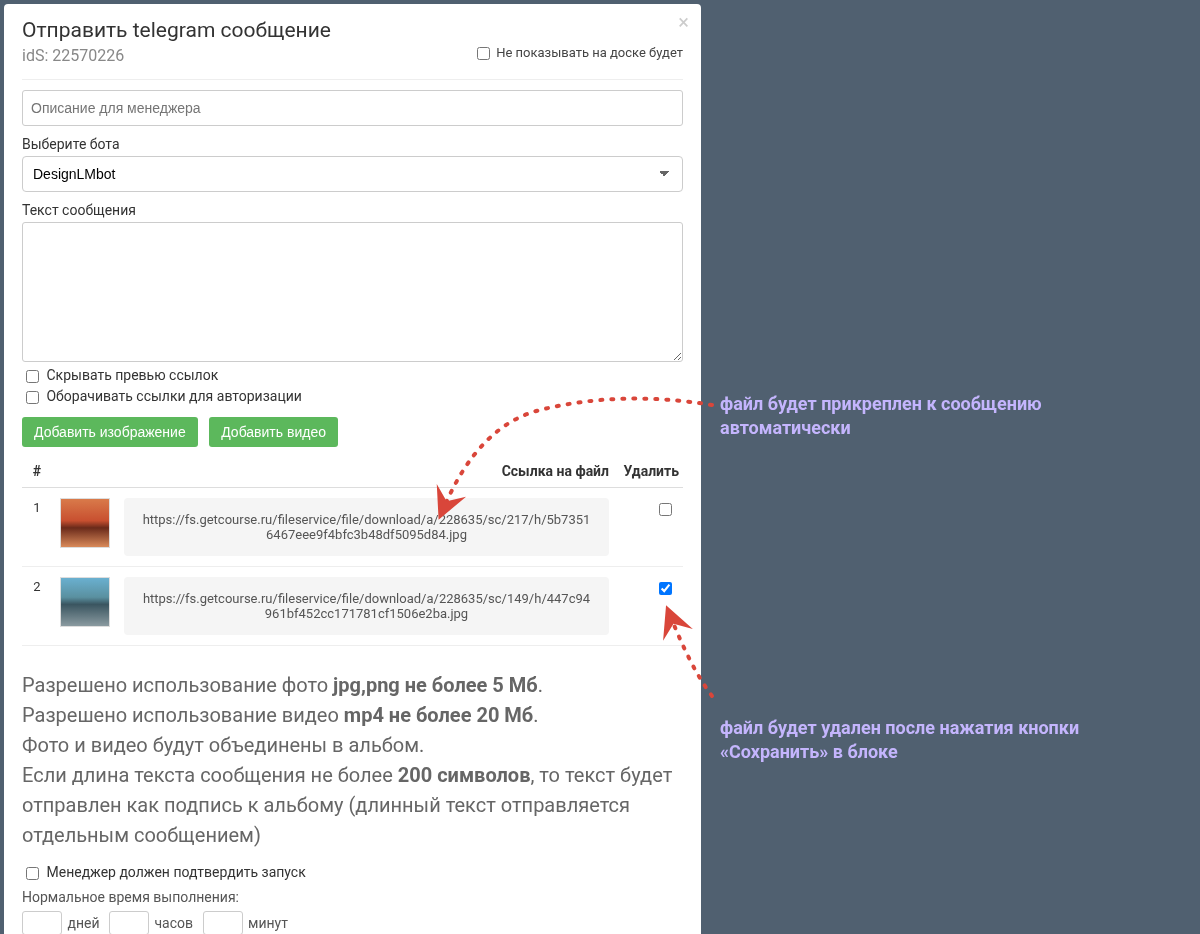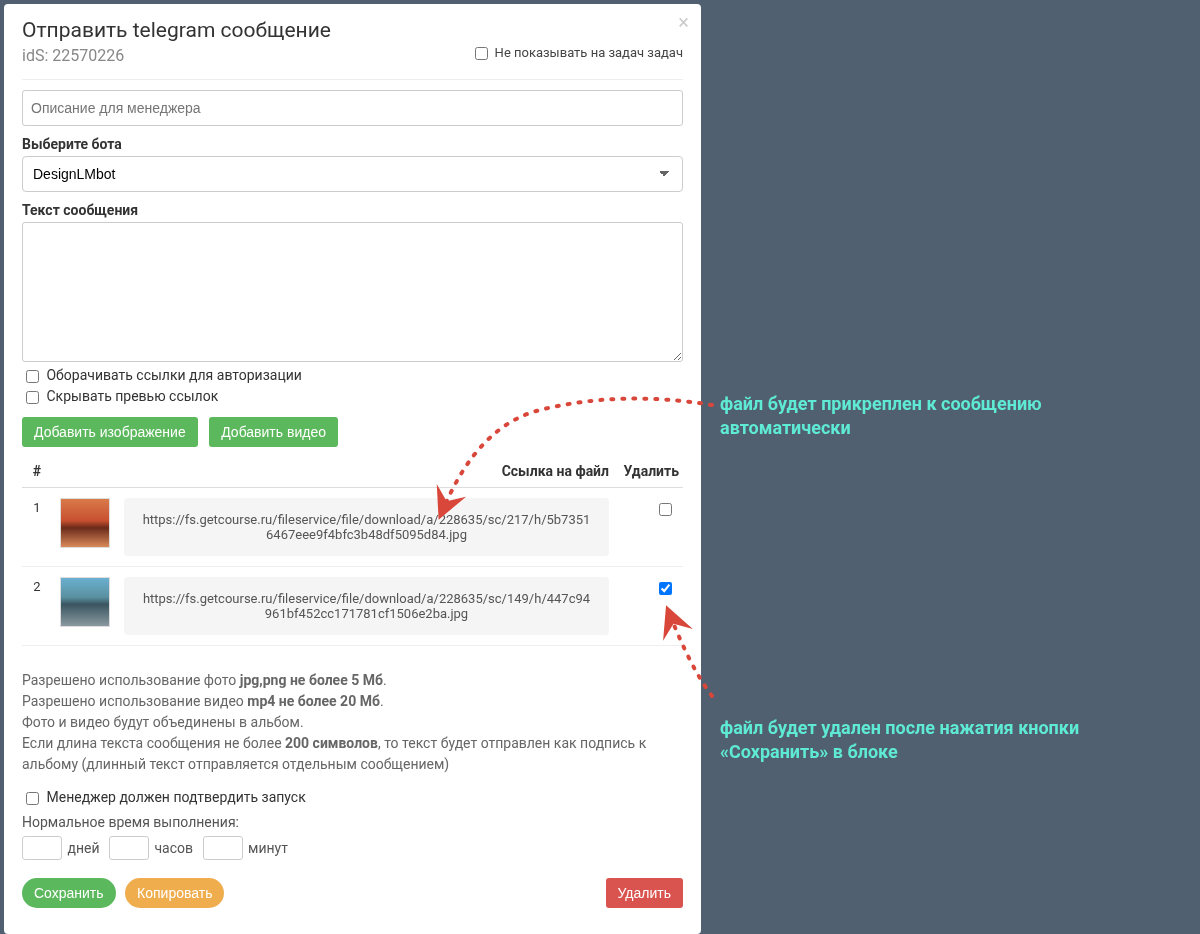--- a/index.html
+++ b/index.html
@@ -61,21 +61,21 @@
   .input-full {
     width: 100%;
     border: 1px solid #ccc;
     border-radius: 3px;
     padding: 17px 8px;
     font-size: 14px;
     color: #333;
     height: 26px;
   }
   .label-bold {
-    font-weight: bold;
+    font-weight: normal;
     font-size: 14px;
     margin: 10px 0 4px 0;
   }
   .select-full {
     width: 100%;
     border: 1px solid #ccc;
     border-radius: 4px;
     padding: 6px 10px;
     font-size: 14px;
     background: #fff;
@@ -152,21 +152,21 @@
     background: #f5f5f5;
     border-radius: 4px;
     padding: 14px 16px;
     font-size: 13px;
     color: #555;
     text-align: center;
     word-break: break-all;
     margin-left: 6px;
   }
   .help-block {
-    font-size: 14px;
+    font-size: 20px;
     color: #666;
     margin-top: 24px;
     line-height: 1.5;
   }
   .help-block b { font-weight: bold; }
   .exec-time { margin-top: 6px; color:#555; font-size:14px; }
   .exec-inputs { margin-top: 6px; font-size:14px; color:#555; }
   .exec-inputs input {
     width: 40px;
     border: 1px solid #ccc;
@@ -178,21 +178,21 @@
   .footer-btns {
     margin-top: 18px;
     display: flex;
     justify-content: space-between;
   }
   .footer-btns .left .btn { margin-right: 6px; border-radius: 15px; }
 
   
   .annotation {
     position: absolute;
-    color: #5eead4;
+    color: #c4b5fd;
     font-size: 18px;
     font-weight: bold;
     line-height: 1.35;
     width: 420px;
   }
   .annotation.a1 { top: 392px; left: 720px; }
   .annotation.a2 { top: 716px; left: 720px; }
 
   
   .arrow-svg {
@@ -203,44 +203,44 @@
 </style>
 </head>
 <body>
 
 <div class="modal">
   <span class="modal-close">×</span>
   <h2 class="modal-title">Отправить telegram сообщение</h2>
   <div class="modal-subtitle">idS: 22570226</div>
   <label class="hide-row">
     <input type="checkbox" style="">
-    <span>Не показывать на задач задач</span>
+    <span>Не показывать на доске будет</span>
   </label>
   <hr>
 
   <input class="input-full" type="text" placeholder="Описание для менеджера" style="">
 
   <div class="label-bold">Выберите бота</div>
   <select class="select-full">
     <option>DesignLMbot</option>
   </select>
 
   <div class="label-bold">Текст сообщения</div>
   <textarea class="textarea-full" style=""></textarea>
 
   <div class="check-row">
     <label>
       <input type="checkbox" style="">
-      <span>Оборачивать ссылки для авторизации</span>
+      <span>Скрывать превью ссылок</span>
     </label>
   </div>
   <div class="check-row">
     <label>
       <input type="checkbox" style="">
-      <span>Скрывать превью ссылок</span>
+      <span>Оборачивать ссылки для авторизации</span>
     </label>
   </div>
 
   <div class="btn-group-add">
     <button class="btn btn-green">Добавить изображение</button>
     <button class="btn btn-green">Добавить видео</button>
   </div>
 
   <table class="files">
     <thead>

